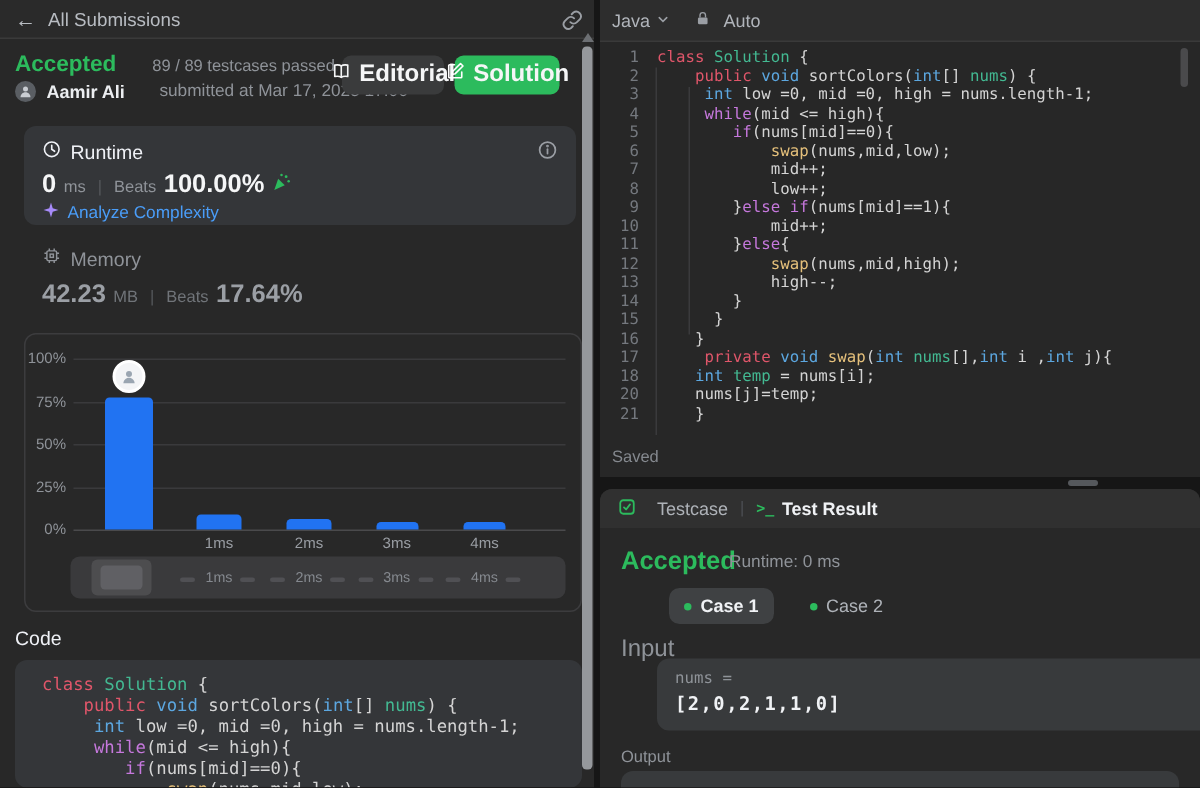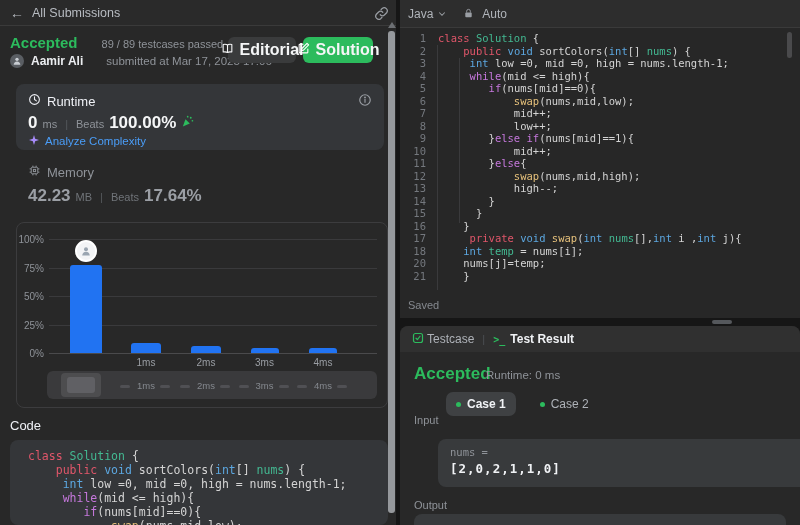--- a/index.html
+++ b/index.html
@@ -93,32 +93,32 @@
 
   
   #h-divider { left:400px; top:318px; width:400px; height:8px; background:#161616; }
   #drag-pill { left:712px; top:320px; width:20px; height:4px; background:#55585c; border-radius:2px; }
   #v-divider { left:396px; top:0; width:4px; height:525px; background:#161616; }
 
   
   #test-panel { left:400px; top:326px; width:400px; height:199px; background:#282828; border-radius:8px 8px 0 0; overflow:hidden; }
   #tp-header { position:absolute; left:0; top:0; width:400px; height:26px; background:#303030;
     display:flex; align-items:center; padding:0 12px; gap:8px; }
-  #tp-header .tab1 { color:#aeb2b8; font-size:12px; display:flex; align-items:center; gap:3px; }
+  #tp-header .tab1 { color:#aeb2b8; font-size:12px; display:flex; align-items:center; gap:14px; }
   #tp-header .sep { color:#4c4f53; font-size:11px; }
   #tp-header .tab2 { color:#f0f2f5; font-size:12px; font-weight:bold; display:flex; align-items:center; gap:5px; }
   .term-glyph { color:#2cbb5d; font-family:"DejaVu Sans Mono", monospace; font-size:10px; font-weight:bold; }
   #tp-status { position:absolute; left:14px; top:38px; color:#2cbb5d; font-size:17px; font-weight:bold; }
   #tp-runtime { position:absolute; left:86px; top:43px; color:#8f9399; font-size:11.5px; }
   #tp-cases { position:absolute; left:14px; top:66px; display:flex; gap:14px; }
   .case-chip { height:24px; border-radius:7px; display:flex; align-items:center; gap:6px; padding:0 10px;
     font-size:12px; color:#aeb2b8; }
   .case-chip.active { background:#3f4143; color:#f0f2f5; font-weight:bold;margin-left:32px; }
   .case-dot { width:5px; height:5px; border-radius:50%; background:#2cbb5d; }
-  #tp-input-label { position:absolute; left:14px; top:88px; color:#8f9399; font-size:11px; }
+  #tp-input-label { position:absolute; left:14px; top:98px; color:#8f9399; font-size:16px; }
   #tp-input-box { position:absolute; left:14px; top:113px; width:372px; height:48px; background:#383a3c; border-radius:8px;margin-left:24px; }
   #tp-input-var { position:absolute; left:12px; top:7px; color:#8f9399; font-size:10.5px;
     font-family:"DejaVu Sans Mono", monospace; }
   #tp-input-val { position:absolute; left:12px; top:22px; color:#f0f2f5; font-size:12.5px; font-weight:bold;
     font-family:"DejaVu Sans Mono", monospace; letter-spacing:1px; }
   #tp-output-label { position:absolute; left:14px; top:173px; color:#8f9399; font-size:11px; }
   #tp-output-box { position:absolute; left:14px; top:188px; width:372px; height:20px; background:#383a3c; border-radius:8px; }
 
   .avatar-sm { width:14px; height:14px; border-radius:50%; background:#5a5e63; display:flex;
     align-items:center; justify-content:center; overflow:hidden; }

